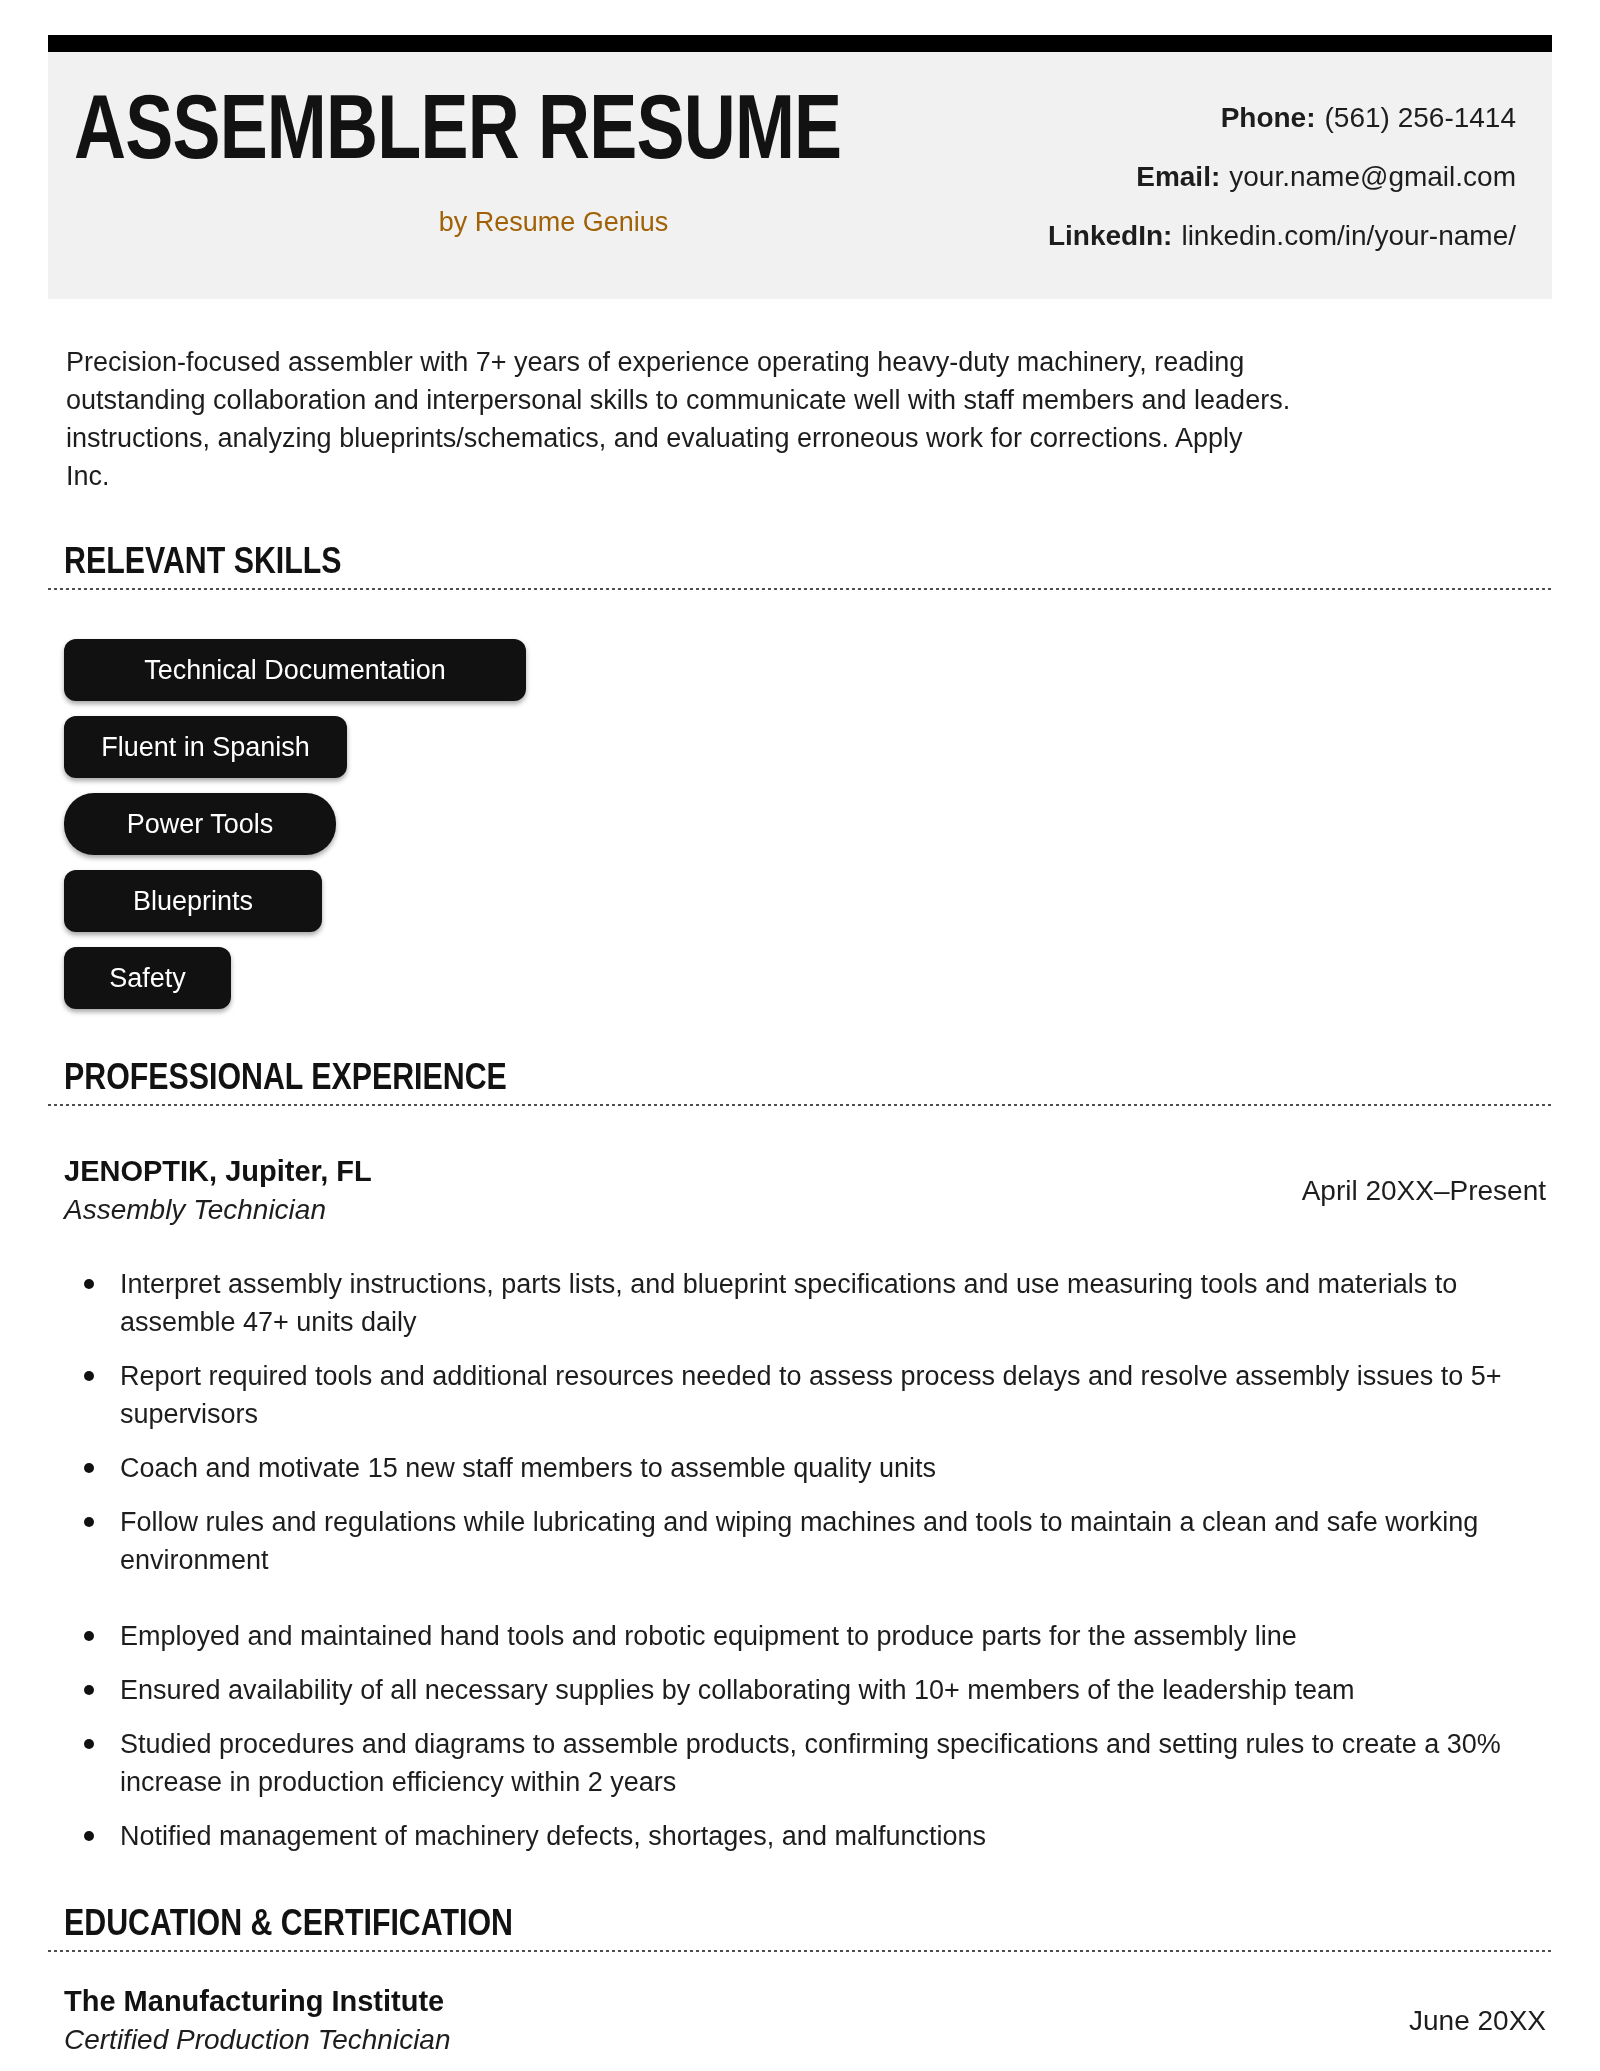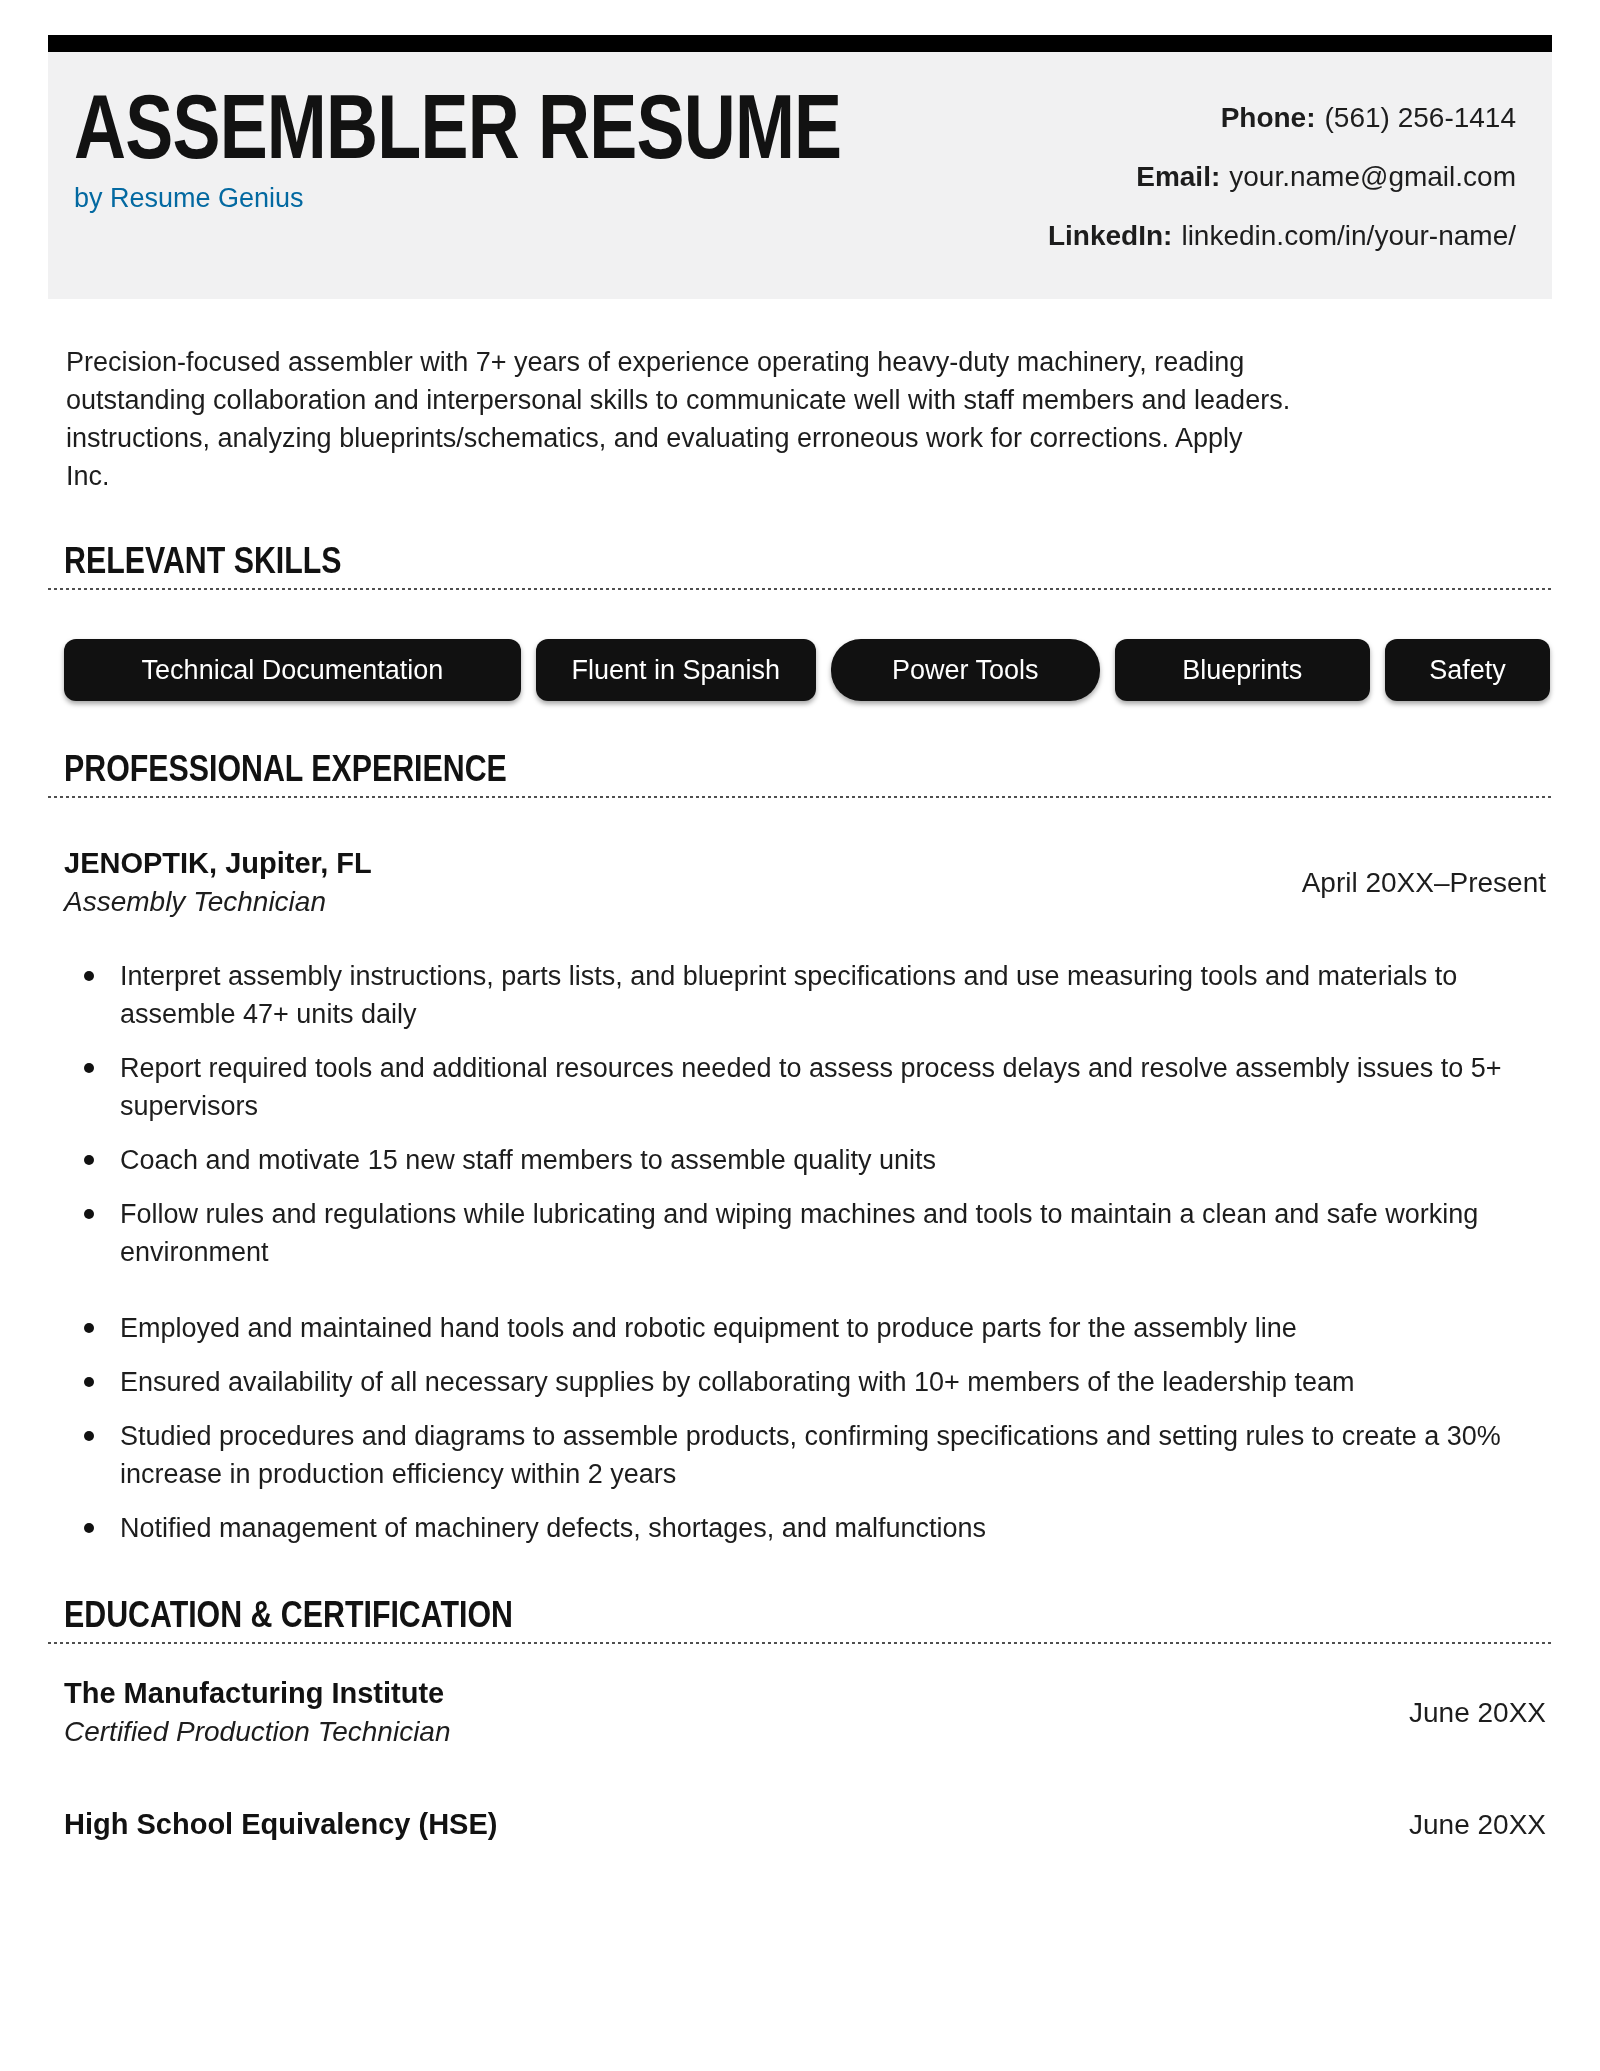--- a/index.html
+++ b/index.html
@@ -35,23 +35,24 @@
     font-size: 90px;
     line-height: 1.05;
     font-weight: bold;
     color: #121212;
     letter-spacing: -1px;
     transform: scaleX(0.80);
     transform-origin: left center;
     white-space: nowrap;
   }
   .page-subtitle {
-    margin: 8px 0 0 0;
-    font-size: 27px;
-    color: #0369a1;
+    margin: 32px 0 0 0;
+    font-size: 27px;
+    color: #a16207;
+    text-align: center;
   }
   .contact {
     text-align: right;
     font-size: 28px;
     line-height: 59px;
     padding-top: 8px;
     white-space: nowrap;
   }
   .contact-label {
     font-weight: bold;
@@ -86,20 +87,21 @@
     margin-top: 5px;
     height: 2px;
     background: repeating-linear-gradient(to right, #4f4f4f 0 3px, #ffffff 3px 6px);
   }
   
   .pills {
     display: flex;
     gap: 15px;
     margin: 49px 0 0 16px;
     width: 1486px;
+    flex-direction: column;
   }
   .pill {
     height: 62px;
     background: #111111;
     border-radius: 12px;
     color: #ffffff;
     font-size: 27px;
     display: flex;
     align-items: center;
     justify-content: center;

